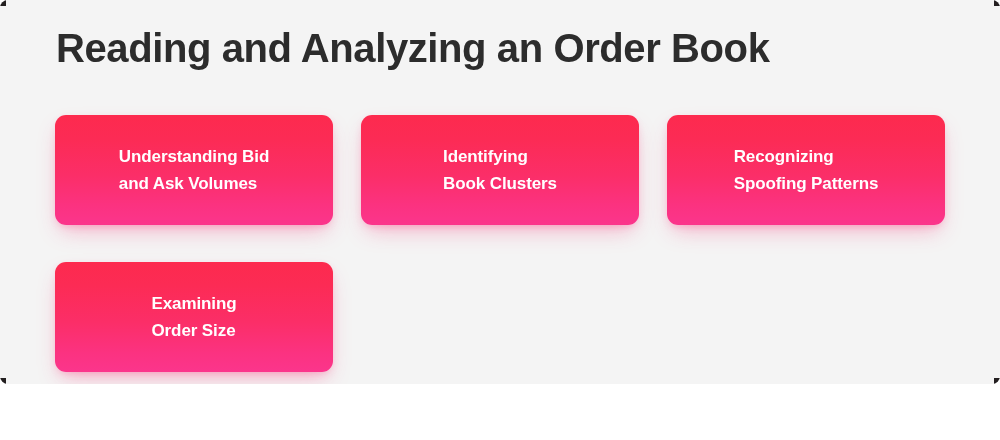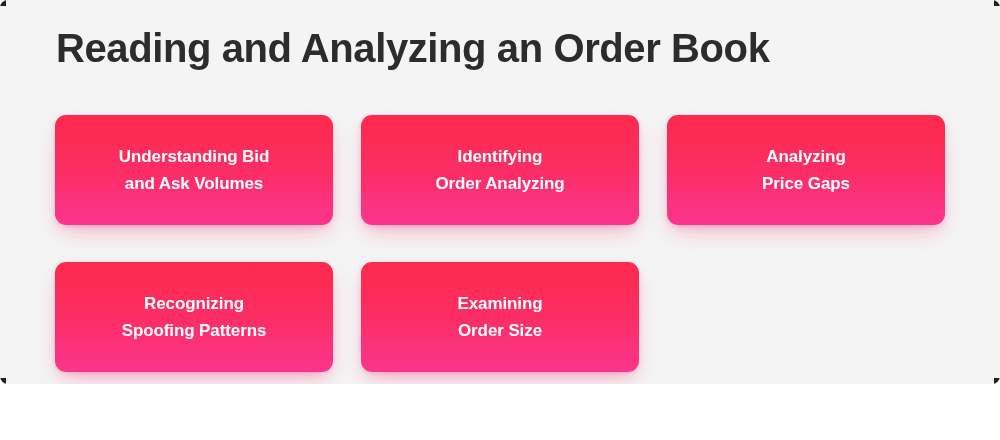--- a/index.html
+++ b/index.html
@@ -62,21 +62,21 @@
     column-gap: 28px;
     row-gap: 37px;
   }
 
   .card {
     position: relative;
     border-radius: 11px;
     display: flex;
     align-items: center;
     justify-content: center;
-    text-align: center;
+    text-align: left;
     background: linear-gradient(180deg,
                 #fd2a4e 0%,
                 #fc2b55 22%,
                 #fb2e68 55%,
                 #fb3280 82%,
                 #fb358c 100%);
     box-shadow: 0 10px 22px -6px rgba(251, 52, 122, 0.38),
                 0 3px 9px -3px rgba(251, 52, 122, 0.30);
   }
 
@@ -105,28 +105,24 @@
 
   <div class="card-grid">
 
     <div class="card">
       <span class="card-label">Understanding Bid
 and Ask Volumes</span>
     </div>
 
     <div class="card">
       <span class="card-label">Identifying
-Order Analyzing</span>
+Book Clusters</span>
     </div>
 
 
-    <div class="card">
-      <span class="card-label">Analyzing
-Price Gaps</span>
-    </div>
 
     <div class="card">
       <span class="card-label">Recognizing
 Spoofing Patterns</span>
     </div>
 
     <div class="card">
       <span class="card-label">Examining
 Order Size</span>
     </div>

